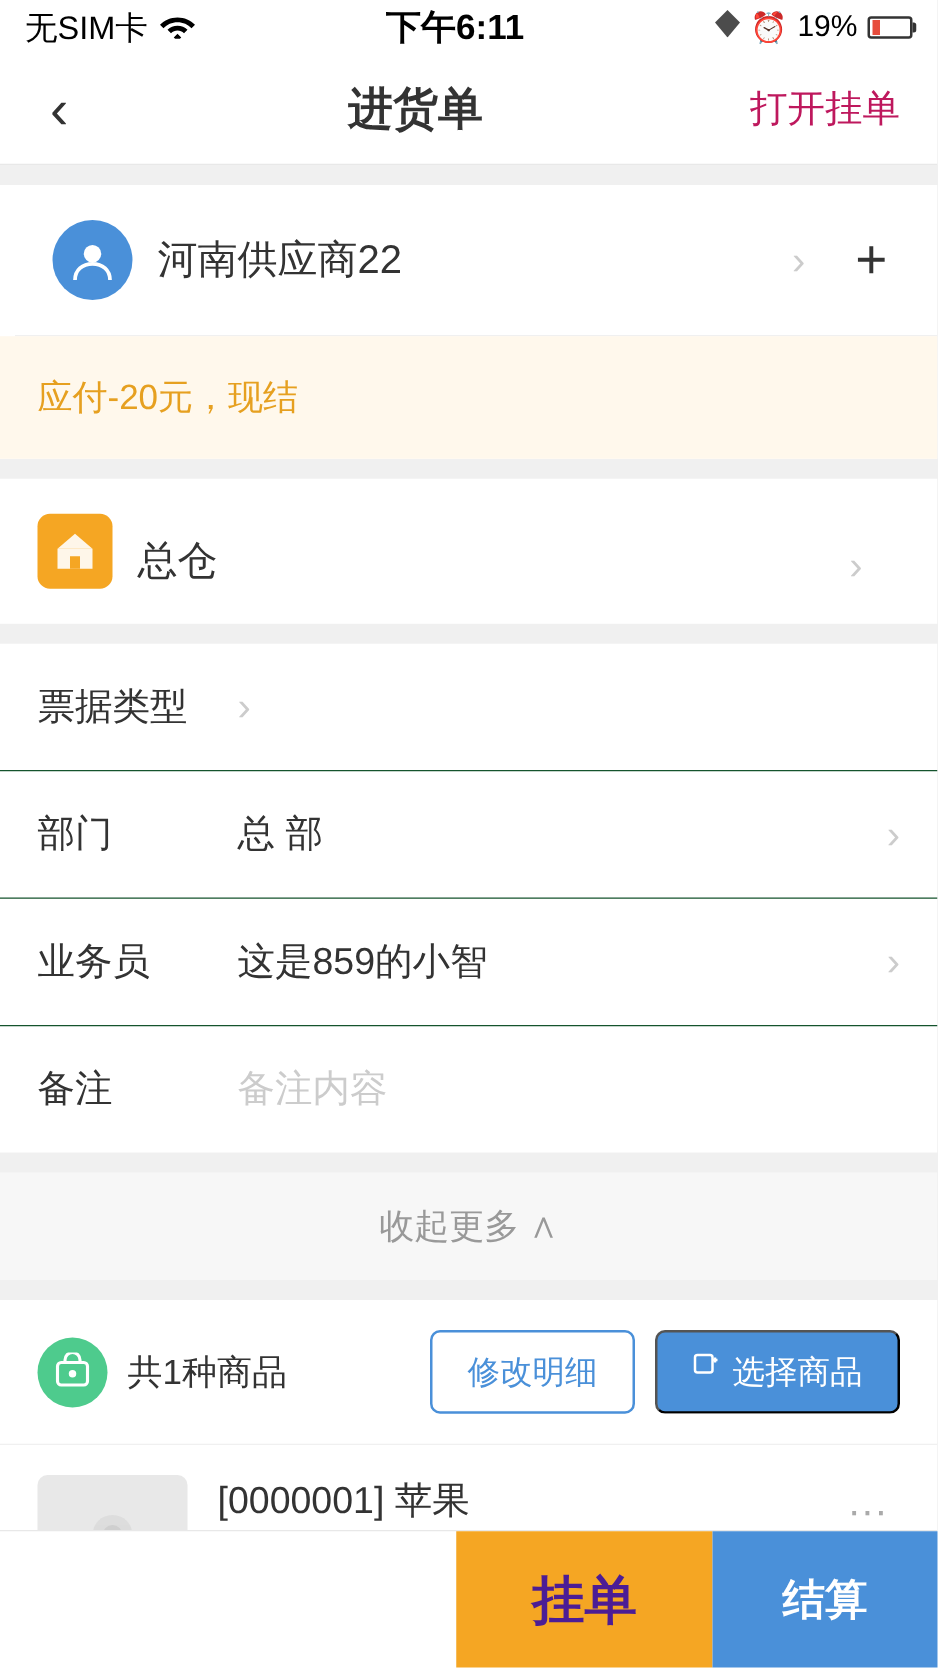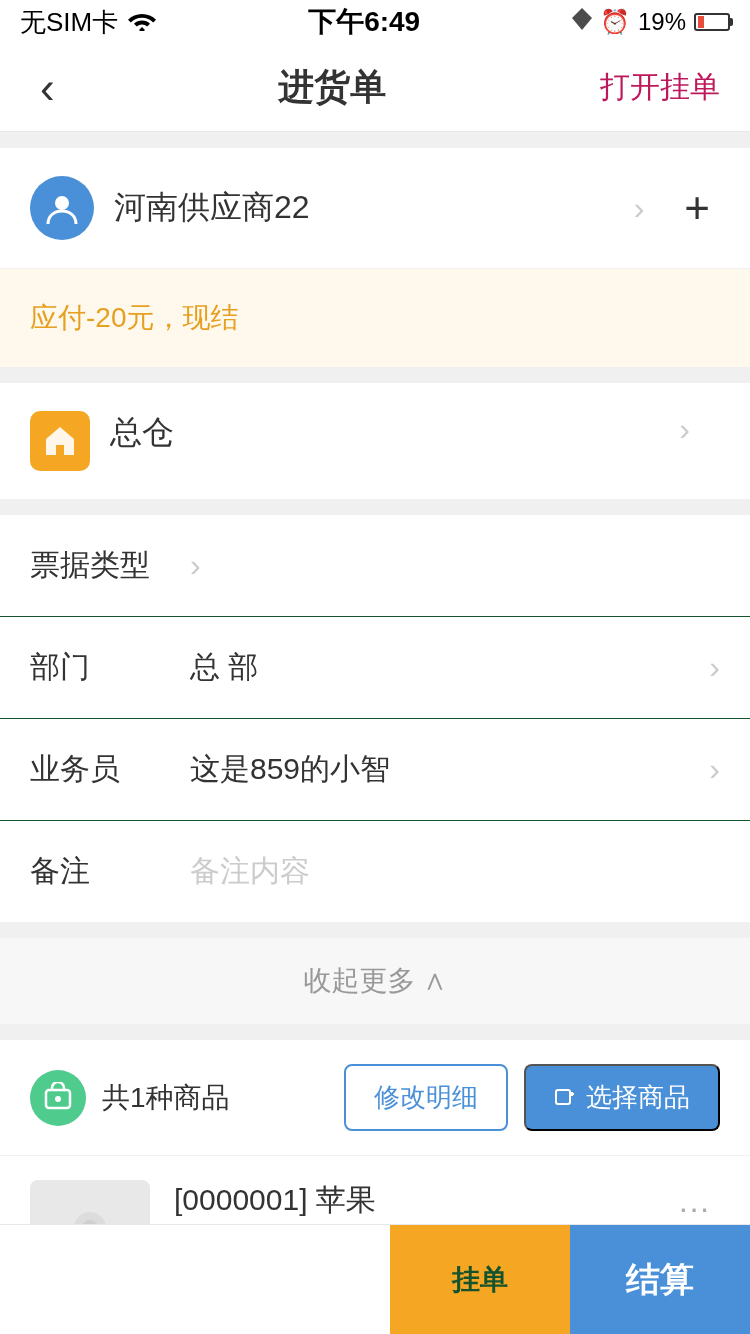--- a/index.html
+++ b/index.html
@@ -77,20 +77,21 @@
       background: #fff;
       margin-bottom: 16px;
     }
 
     
     .supplier-row {
       display: flex;
       align-items: center;
       padding: 28px 30px;
       border-bottom: 1px solid #f0f0f0;
+      margin-left: 12px;
     }
     .supplier-avatar {
       width: 64px;
       height: 64px;
       border-radius: 50%;
       background: #4a90d9;
       display: flex;
       align-items: center;
       justify-content: center;
       margin-right: 20px;
@@ -115,21 +116,21 @@
     .notice-row {
       background: #fff8ec;
       padding: 30px 30px;
       color: #e6a020;
       font-size: 28px;
     }
 
     
     .warehouse-row {
       display: flex;
-      align-items: flex-start;
+      align-items: flex-end;
       padding: 28px 30px;
       background: #fff;
       cursor: pointer;
     }
     .warehouse-icon {
       width: 60px;
       height: 60px;
       border-radius: 10px;
       background: #f5a623;
       display: flex;
@@ -230,21 +231,21 @@
       cursor: pointer;
     }
     .btn-primary {
       background: #4a90d9;
       color: #fff;
       padding: 14px 28px;
       border-radius: 8px;
       font-size: 26px;
       cursor: pointer;
       display: flex;
-      align-items: center;
+      align-items: flex-start;
       gap: 8px;
     }
 
     
     .product-item {
       display: flex;
       align-items: flex-start;
       padding: 24px 30px;
       border-bottom: 1px solid #f0f0f0;
       min-height: 160px;
@@ -317,24 +318,24 @@
     .total-amount {
       font-size: 40px;
       color: #333;
       font-weight: 600;
     }
     .total-count {
       font-size: 24px;
       color: #999;
     }
     .btn-hang {
-      width: 180px;
+      width: 205px;
       background: #f5a623;
-      color: #14532d;
-      font-size: 28px;
+      color: #4c1d95;
+      font-size: 42px;
       font-weight: 600;
       border: none;
       cursor: pointer;
       display: flex;
       align-items: center;
       justify-content: center;
     }
     .btn-checkout {
       width: 180px;
       background: #4a90d9;
@@ -353,21 +354,21 @@
 
 <div class="status-bar">
   <div class="status-left">
     <span>无SIM卡</span>
     <span>
       <svg width="28" height="22" viewBox="0 0 28 22">
           <path d="M14 5C8.5 5 3.5 7.2 0 10.8L2.8 13.6C5.6 10.6 9.6 8.8 14 8.8s8.4 1.8 11.2 4.8L28 10.8C24.5 7.2 19.5 5 14 5zm0 6.6c-3.1 0-5.9 1.2-8 3.2L8.8 17.6c1.4-1.4 3.3-2.2 5.2-2.2s3.8.8 5.2 2.2l2.8-2.8c-2.1-2-4.9-3.2-8-3.2zM14 18l3 3-3 3-3-3 3-3z" fill="#000"></path>
         </svg>
     </span>
   </div>
-  <div class="status-center">下午6:49</div>
+  <div class="status-center">下午6:11</div>
   <div class="status-right">
     <span>
       <svg width="20" height="22" viewBox="0 0 20 22">
           <path d="M10 0L20 10 10 22 0 10Z" fill="#000" opacity="0.7"></path>
         </svg>
     </span>
     <span>⏰</span>
     <span>19%</span>
     <span class="battery-icon">
       <span class="battery-fill"></span>

